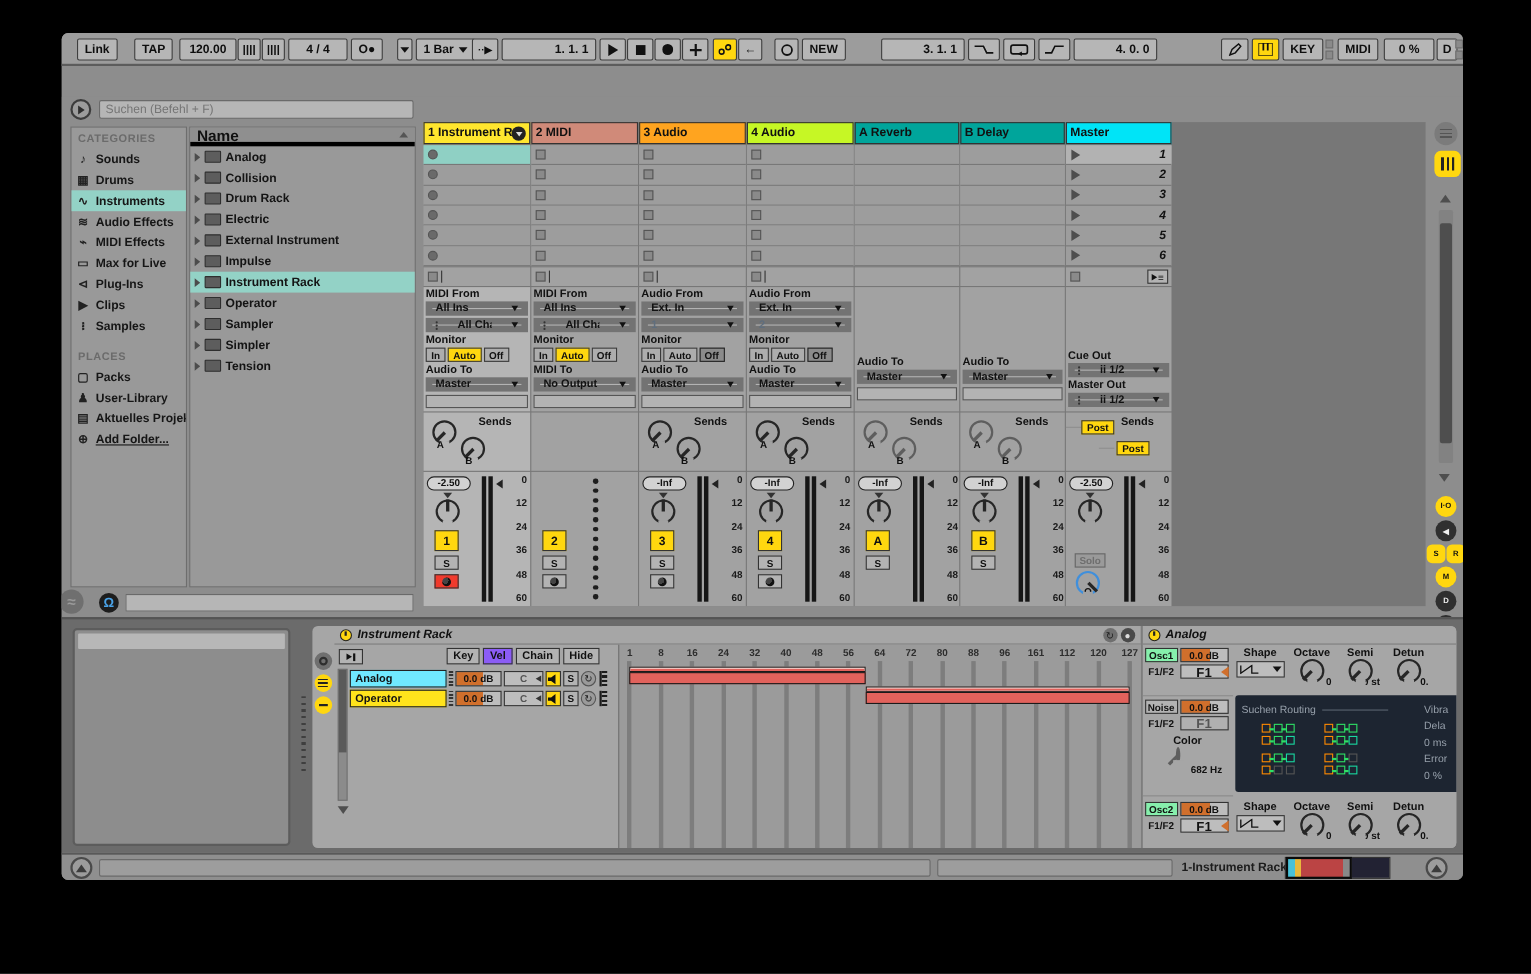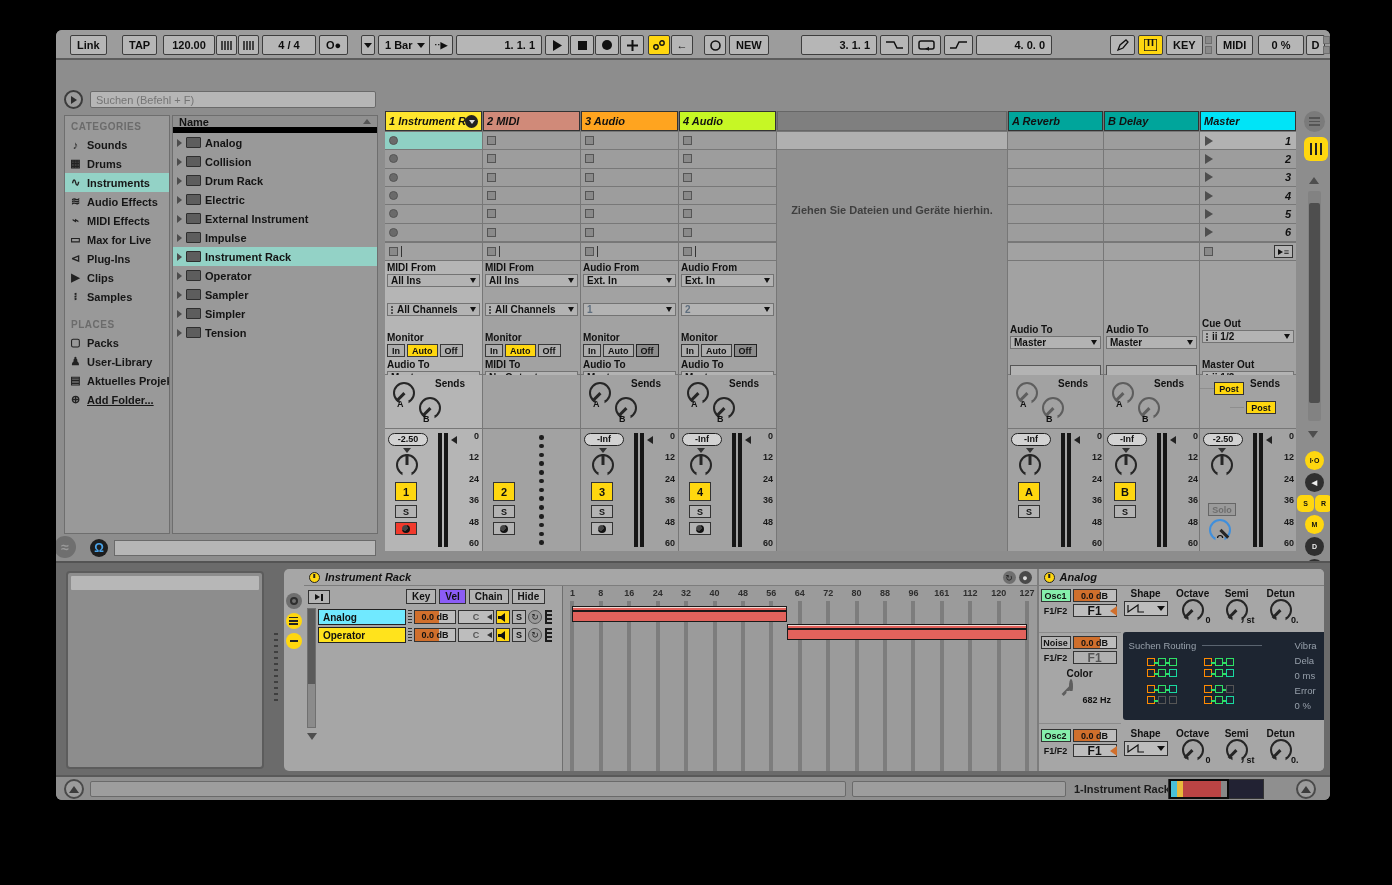--- a/index.html
+++ b/index.html
@@ -27,49 +27,49 @@
 .bcircle i{width:0;height:0;border-top:4px solid transparent;border-bottom:4px solid transparent;border-left:6px solid #2e2e2e}
 .bsearch{position:absolute;left:26px;top:3px;width:286px;height:17px;background:#b6b6b6;border:1px solid #6a6a6a;border-radius:2px;font-size:11px;color:#666;padding:0 5px;outline:none}
 .bpanel{position:absolute;top:27px;bottom:24px;background:#999;border:1px solid #6e6e6e}
 .bcats{left:0;width:106px}
 .bitems{left:108px;width:206px}
 .bhead{font-size:10px;font-weight:700;color:#6b6b6b;letter-spacing:.5px;padding:5px 6px 3px}
 .bitem{height:19px;display:flex;align-items:center;gap:5px;padding:0 4px;font-size:11px;font-weight:700;color:#161616;white-space:nowrap;overflow:hidden}
 .bitem.sel{background:#93d2c6}
 .bitem .ic{width:13px;height:13px;flex:0 0 13px;display:flex;align-items:center;justify-content:center;font-size:11px;color:#222}
 .bitem u{text-decoration:underline}
-.nhead{height:17px;background:#8f8f8f;border-bottom:6px solid #000000;display:flex;align-items:center;justify-content:space-between;padding:0 6px;font-size:11px;font-weight:700;color:#111}
+.nhead{height:17px;background:#8f8f8f;border-bottom:4px solid #000000;display:flex;align-items:center;justify-content:space-between;padding:0 6px;font-size:14px;font-weight:700;color:#111}
 .sorttri{width:0;height:0;border-left:4px solid transparent;border-right:4px solid transparent;border-bottom:5px solid #555}
 .litem{height:19px;display:flex;align-items:center;gap:4px;padding:0 4px;font-size:11px;font-weight:700;color:#141414}
 .litem.sel{background:#93d2c6}
 .litem .exp{width:0;height:0;border-top:4px solid transparent;border-bottom:4px solid transparent;border-left:5px solid #4c4c4c}
 .litem .fold{width:15px;height:11px;background:#5d5d5d;border:1px solid #2e2e2e;border-radius:1px}
 .bprev{position:absolute;left:26px;bottom:2px;width:286px;height:16px;background:#b6b6b6;border:1px solid #6a6a6a}
 .bhp{position:absolute;left:4px;bottom:1px;width:18px;height:18px;border-radius:50%;background:#1d1d1d;color:#4aa3e8;display:flex;align-items:center;justify-content:center;font-size:12px;font-weight:700}
 .bwave{position:absolute;left:-10px;bottom:0;width:22px;height:22px;border-radius:50%;background:#6f6f6f;color:#9a9a9a;display:flex;align-items:center;justify-content:center;font-size:14px;font-weight:700}
 
 .session{position:absolute;left:329px;top:23px;width:911px;height:440px;background:#777;display:flex;gap:1px}
 .col{display:flex;flex-direction:column;gap:1px}
 .colT{width:97px}.colR{width:95px}.colM{width:96px}.colD{flex:1}
 .sec{width:100%}
-.thead{height:20px;font-size:11px;font-weight:700;font-style:italic;color:#111;display:flex;align-items:center;padding:0 3px;border:1px solid #333;position:relative}
+.thead{height:20px;font-size:11px;font-weight:700;color:#111;display:flex;align-items:center;padding:0 3px;border:1px solid #333;position:relative}
 .unfold{position:absolute;right:3px;top:3px;width:13px;height:13px;border-radius:50%;background:#222;display:flex;align-items:center;justify-content:center}
 .unfold i{width:0;height:0;border-left:3px solid transparent;border-right:3px solid transparent;border-top:4px solid #ddd}
 .slots{height:110px;display:flex;flex-direction:column;background:#9d9d9d}
 .slotrow{flex:1;border-bottom:1px solid #787878;display:flex;align-items:center;padding-left:4px;background:#9d9d9d}
 .slotrow.tsel{background:#8fd0c4}
 .scir{width:9px;height:9px;border-radius:50%;background:#6a6a6a;border:1px solid #555}
 .ssq{width:9px;height:9px;background:#8a8a8a;border:1px solid #555}
 .stopr{height:17px;background:#a2a2a2;display:flex;align-items:center;padding-left:4px;gap:3px;position:relative}
 .stopr .ssq{width:9px;height:9px}
 .stopr .tick{width:1px;height:11px;background:#333}
 .route{height:113px;background:#a2a2a2;padding:1px 2px;font-size:10px}
 .selbg{background:#b5b5b5 !important}
 .rlabel{font-weight:700;color:#111;height:12px;line-height:12px}
-.dd{height:13px;background:#b3b3b3;border:1px solid #737373;display:flex;align-items:center;padding:0 3px;margin-bottom:16px;font-weight:700;color:#111;gap:4px}
+.dd{height:13px;background:#b3b3b3;border:6px solid #737373;display:flex;align-items:center;padding:0 3px;margin-bottom:2px;font-weight:700;color:#111;gap:18px}
 .dd .tx{flex:1;overflow:hidden;white-space:nowrap}
 .dd .dim{color:#5f6e7e}
 .dd .tri{width:0;height:0;border-left:3.5px solid transparent;border-right:3.5px solid transparent;border-top:5px solid #111}
 .chdots{display:inline-flex;flex-direction:column;gap:1px}
 .chdots i{width:2px;height:2px;background:#333;border-radius:50%}
 .monrow{display:flex;gap:2px;margin-bottom:2px}
 .mon{height:13px;border:1px solid #3a3a3a;background:#adadad;font-size:9px;font-weight:700;color:#111;display:flex;align-items:center;justify-content:center;padding:0 4px}
 .mon.on{background:#ffd70f}
 .mon.press{background:#8b8b8b;border-color:#222}
 .delaybox{height:12px;background:#b3b3b3;border:1px solid #555;margin-top:3px}
@@ -806,27 +806,20 @@
             </span>
             <span class="mtri"></span>
             <span class="mscale">
               <span>0</span>
               <span>12</span>
               <span>24</span>
               <span>36</span>
               <span>48</span>
               <span>60</span>
             </span>
-          </div>
-        </div>
-        <div class="col colD">
-          <div class="sec thead" style="background: rgb(127, 127, 127); border-color: rgb(102, 102, 102);"></div>
-          <div class="dropbody">
-            <div class="band"></div>
-            <div class="droptext">Ziehen Sie Dateien und Geräte hierhin.</div>
           </div>
         </div>
         <div class="col colR">
           <div class="sec thead" style="background: rgb(0, 165, 155);">A Reverb</div>
           <div class="sec slots">
             <div class="slotrow"></div>
             <div class="slotrow"></div>
             <div class="slotrow"></div>
             <div class="slotrow"></div>
             <div class="slotrow"></div>

